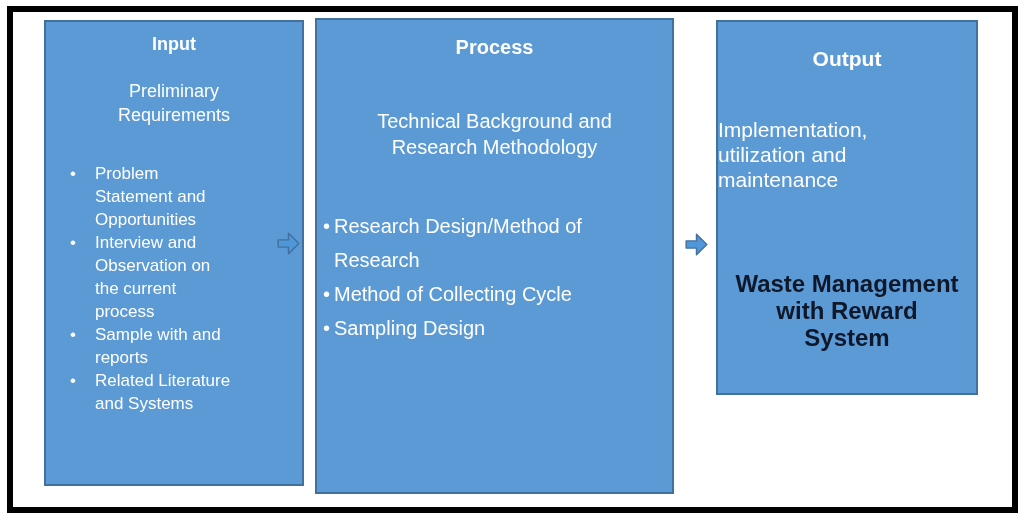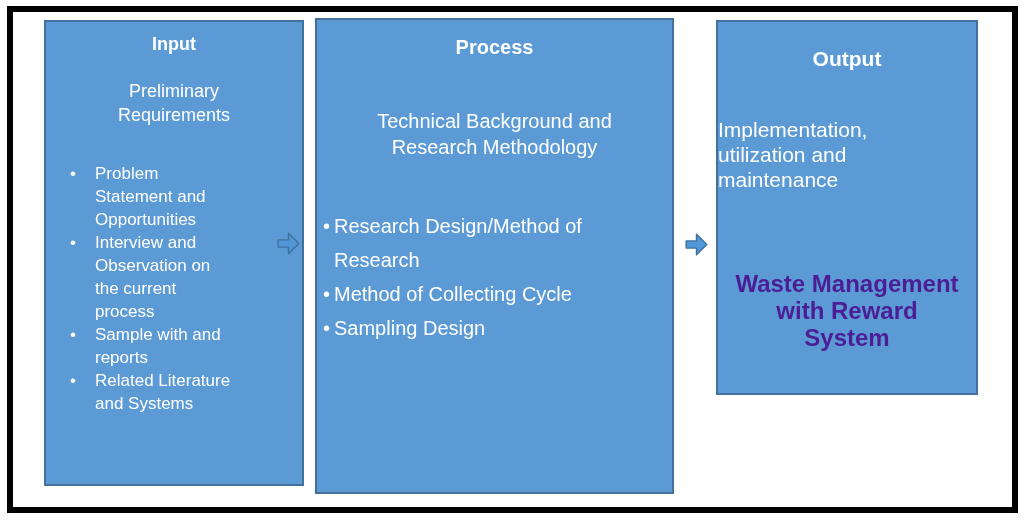--- a/index.html
+++ b/index.html
@@ -58,21 +58,21 @@
   .subtitle {
     font-size: 21px; line-height: 25px;
     margin-top: 45px;
     white-space: pre-line;
   }
   .label {
     text-align: center;
     font-weight: bold;
     font-size: 24px; line-height: 27px;
     margin-top: 78px;
-    color: #4c1d95;
+    color: #0f172a;
     white-space: pre-line;
   }
 
   .arrow { position: absolute; width: 25px; height: 27px; }
   .arrow-1 { left: 276px; top: 230px; }
   .arrow-2 { left: 684px; top: 231px; }
   .arrow path { fill: #4f97d9; stroke: #41719c; stroke-width: 1.6; stroke-linejoin: round; }
 </style>
 </head>
 <body>

